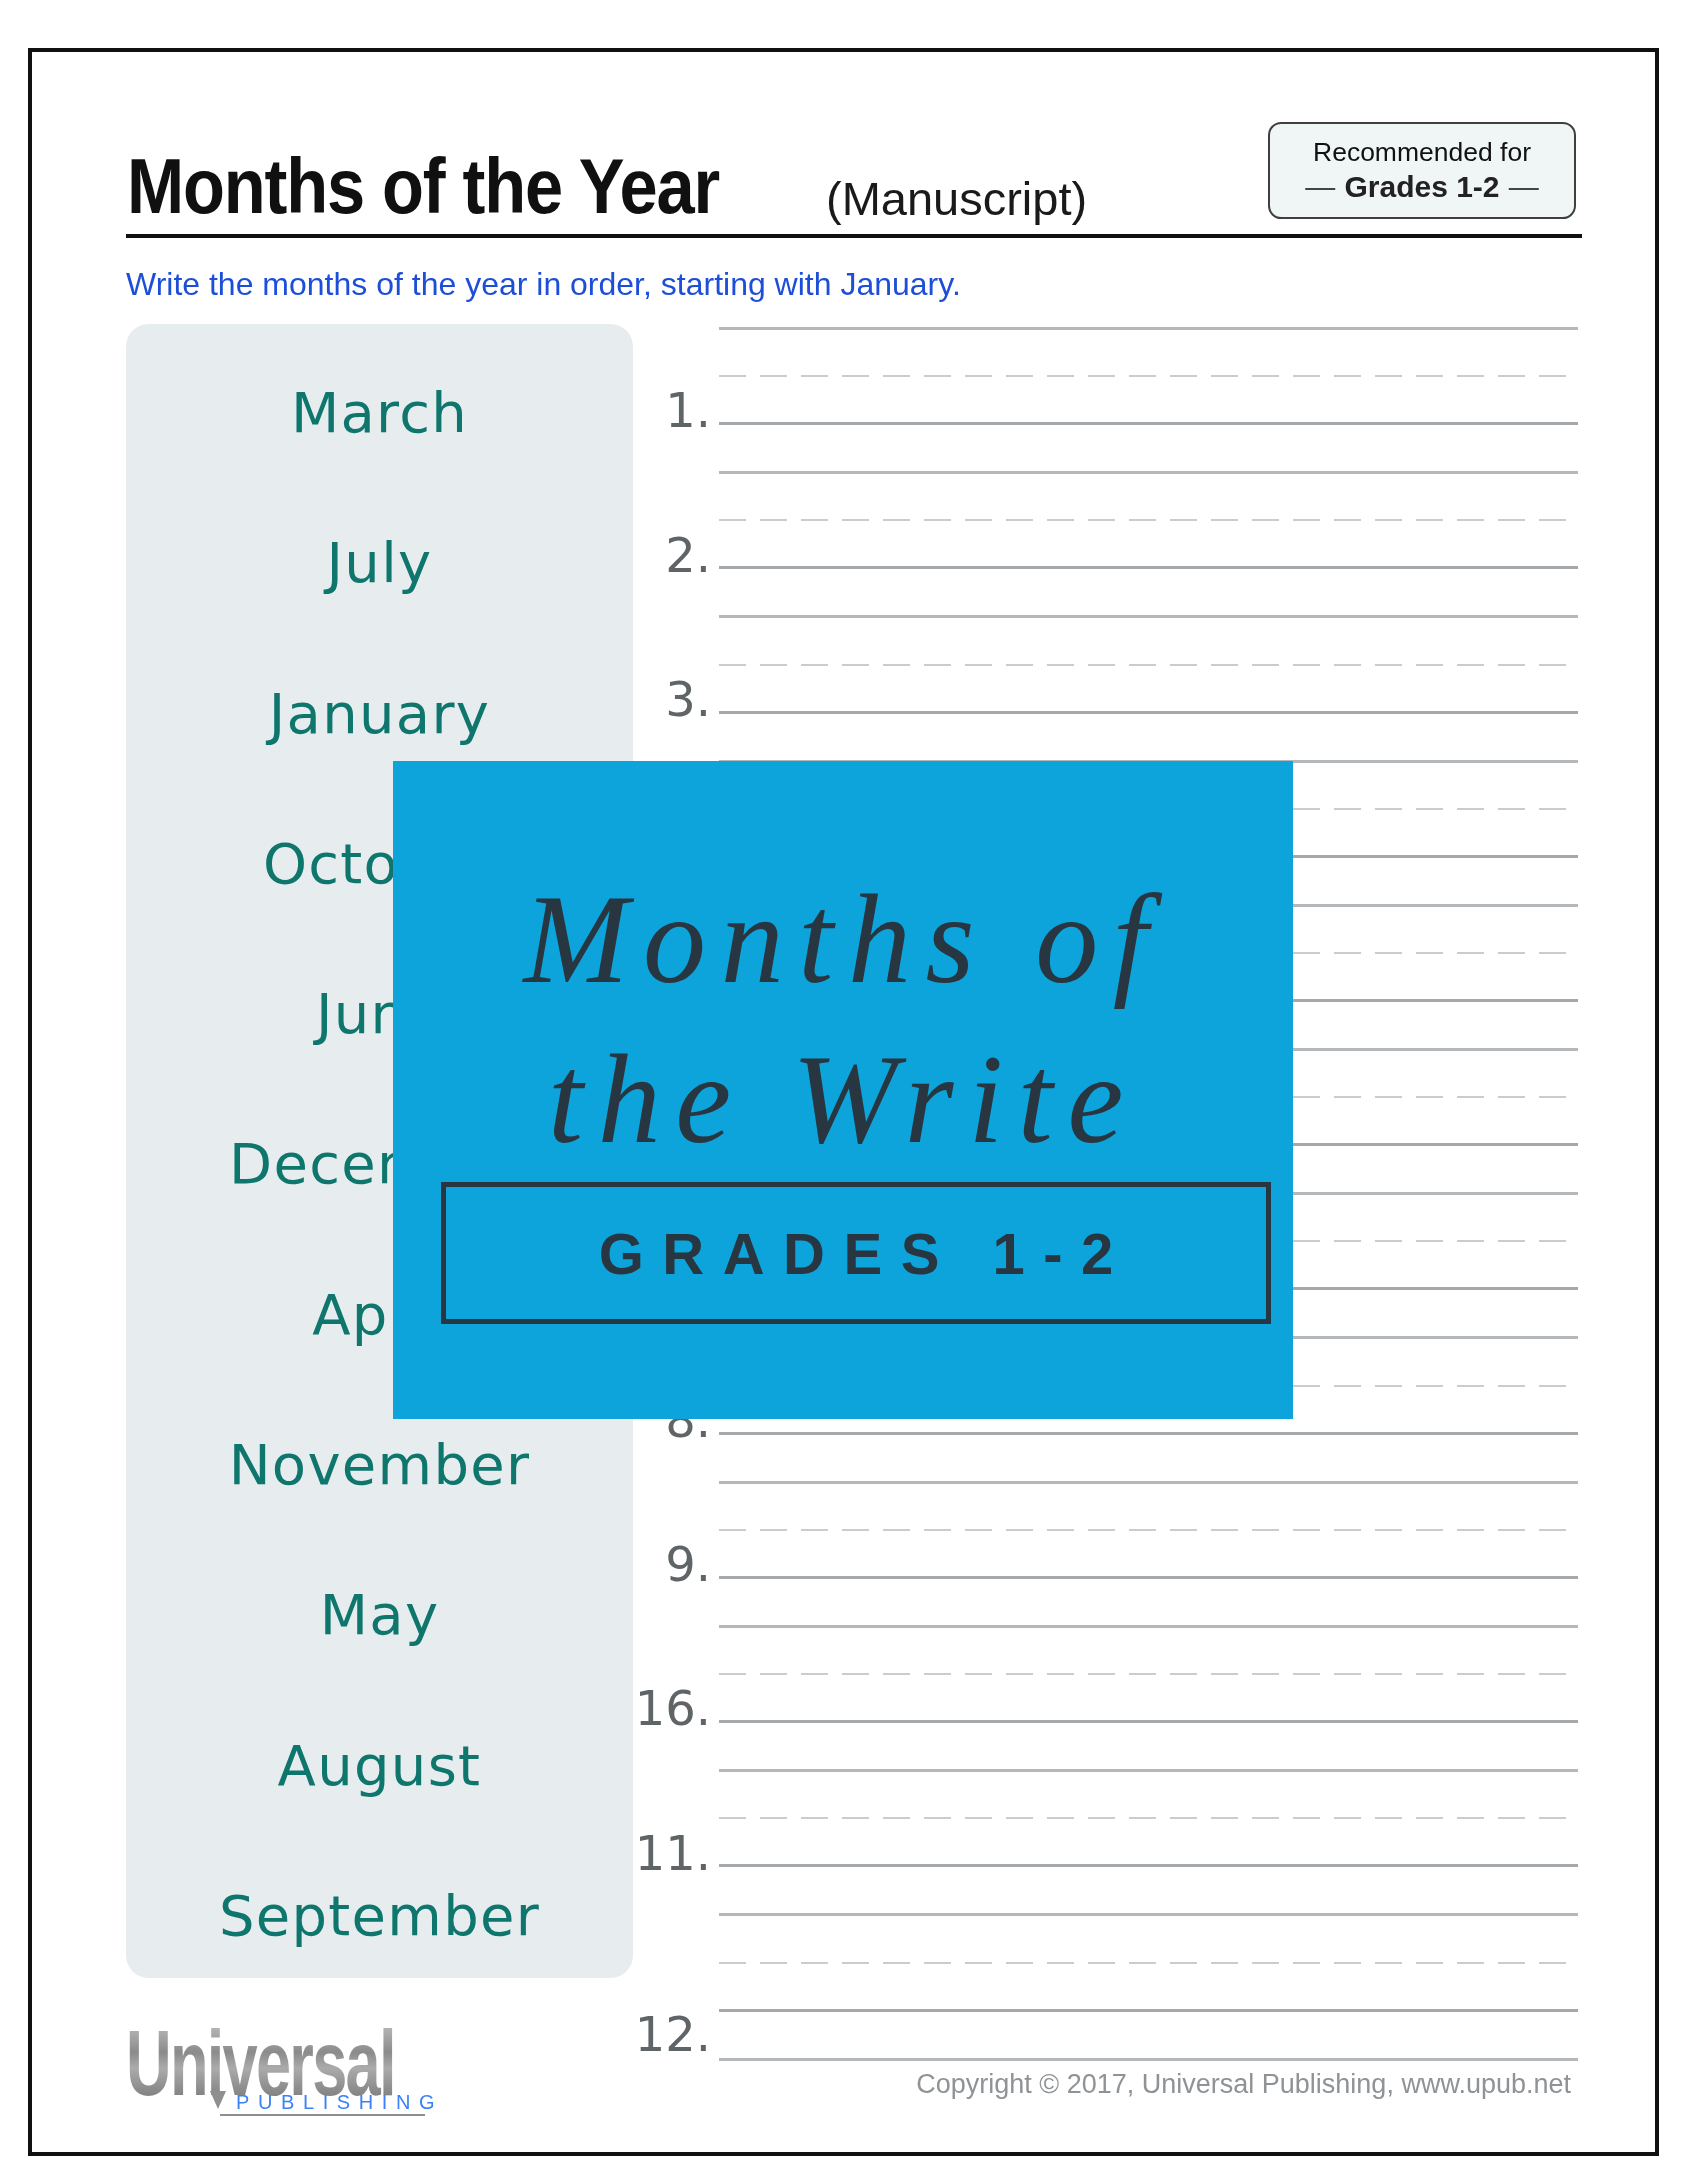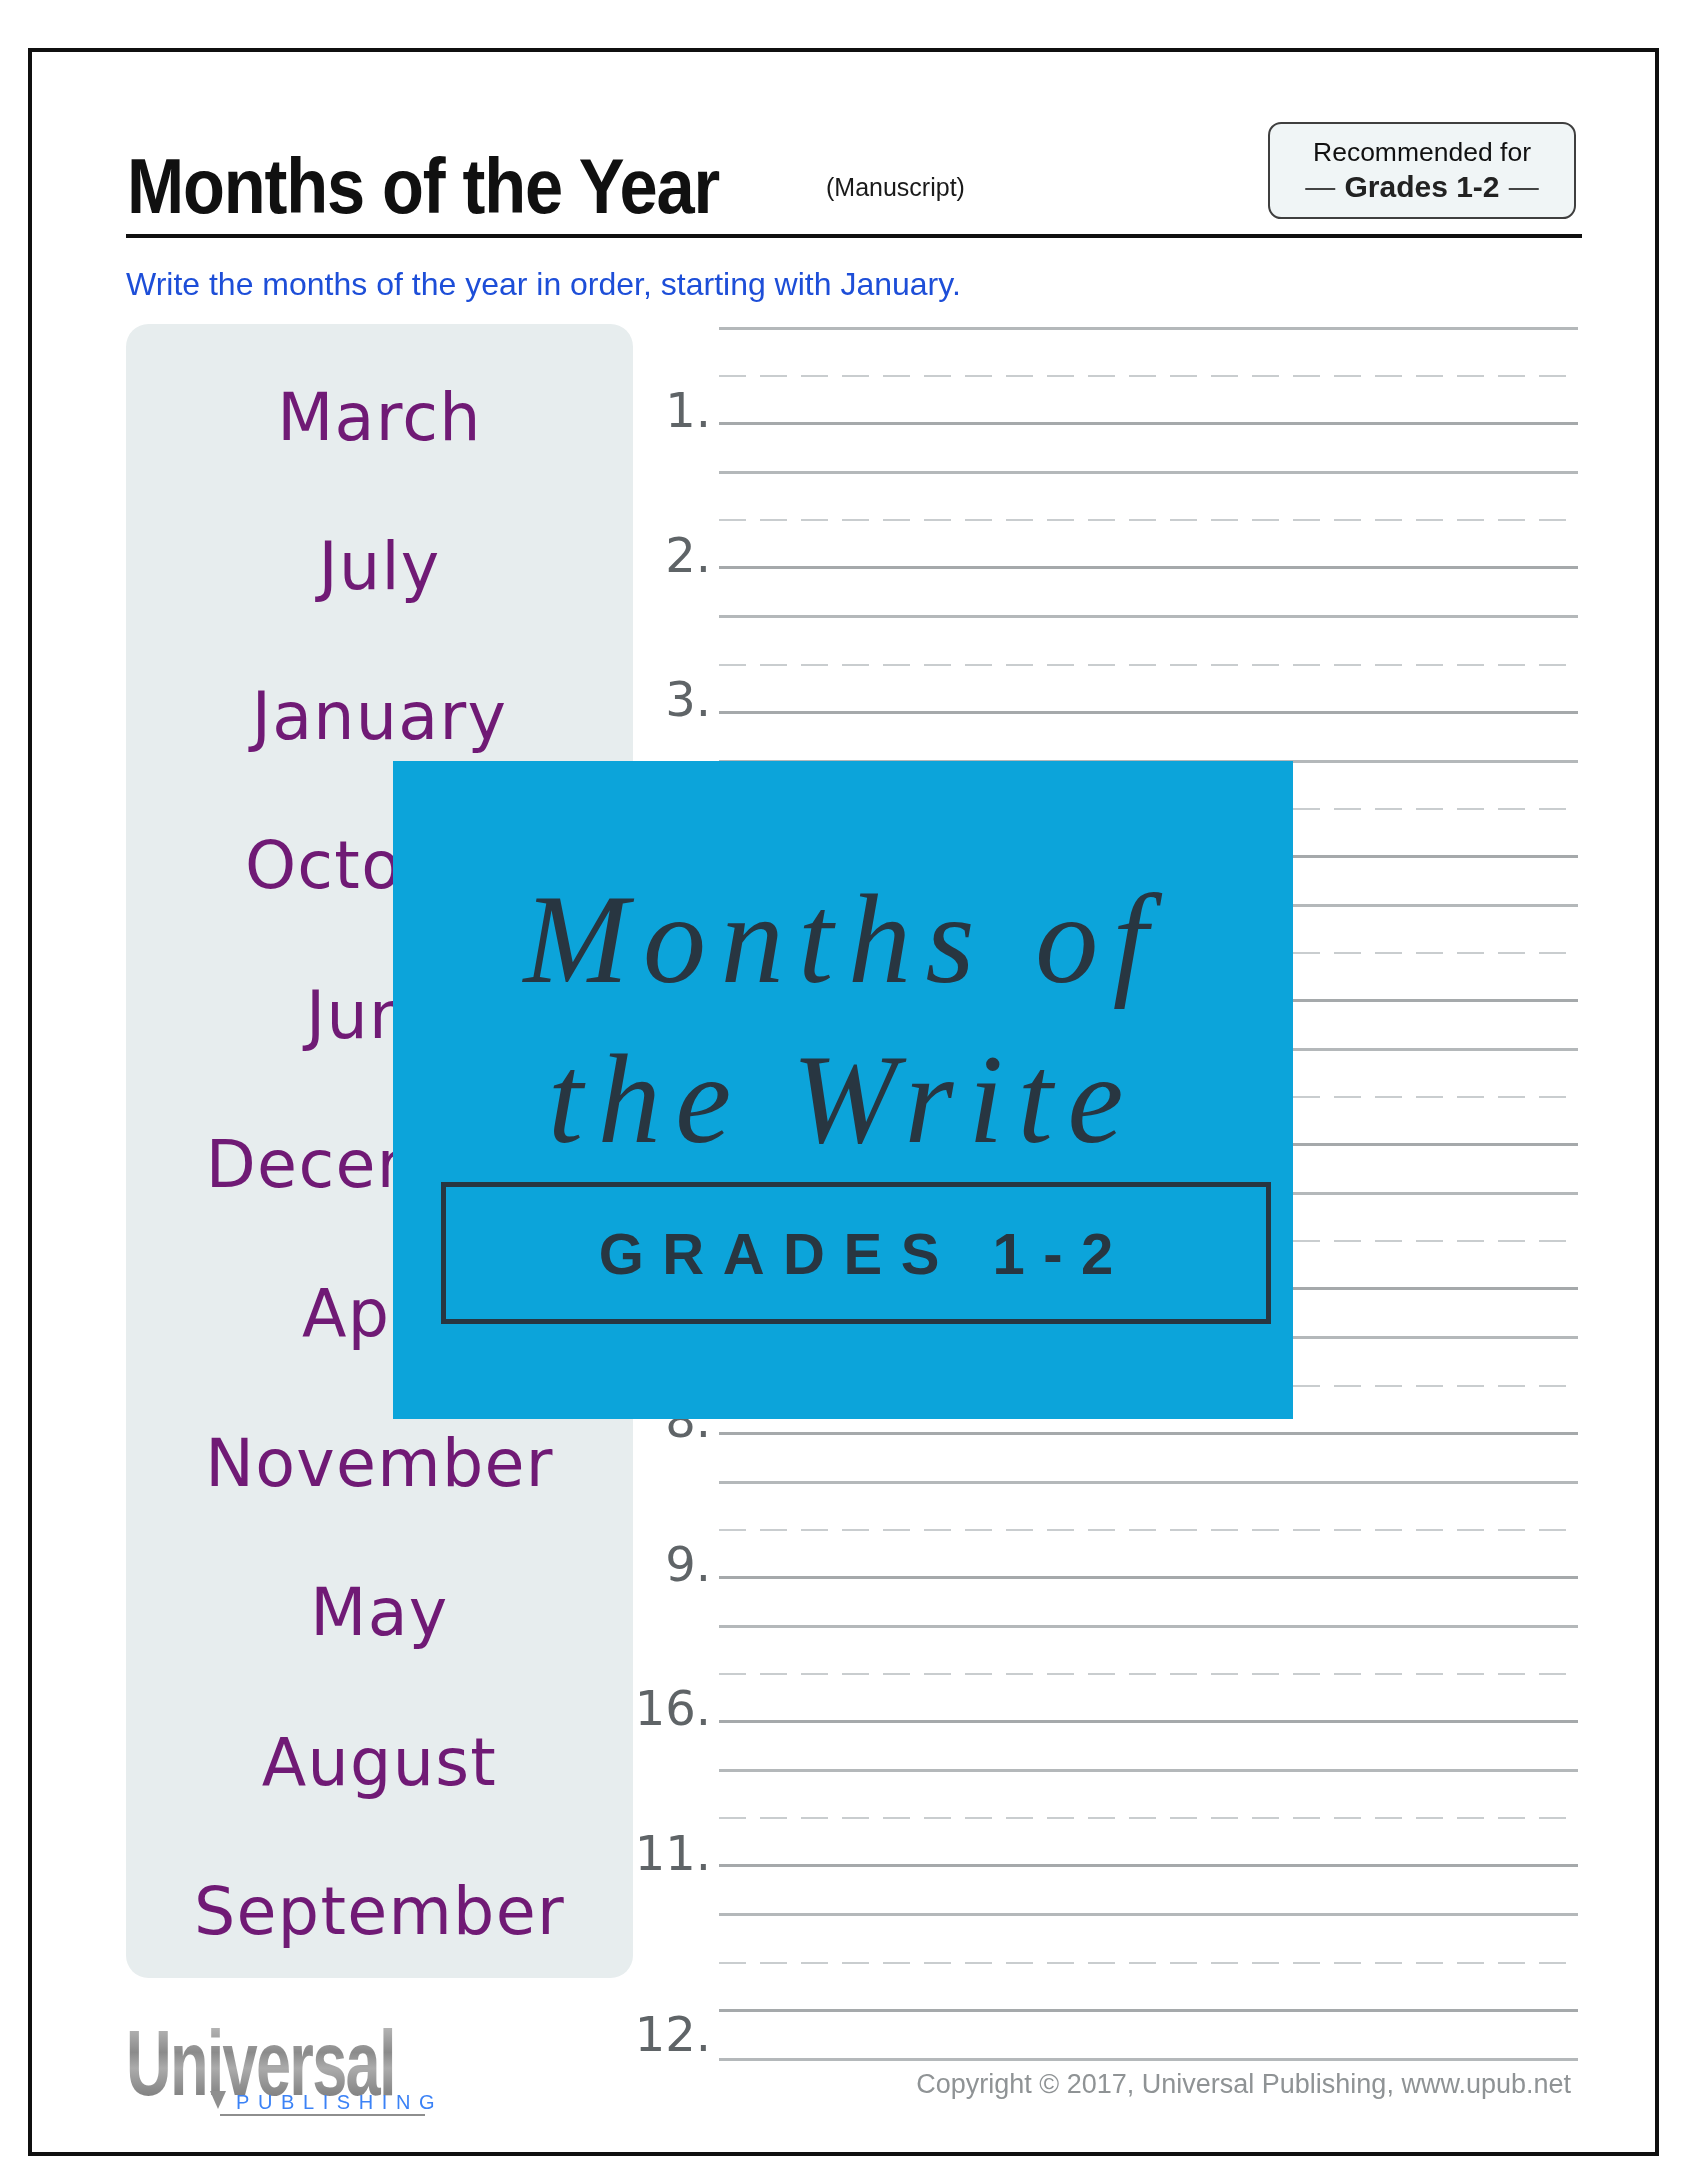--- a/index.html
+++ b/index.html
@@ -12,21 +12,21 @@
     position:absolute;left:28.4px;top:48px;width:1631px;height:2108px;
     border:4px solid var(--border,#101010);box-sizing:border-box;
   }
   
   #page-title{
     position:absolute;left:127px;top:147px;font-size:78px;font-weight:bold;
     letter-spacing:-1.3px;line-height:1;color:#101010;white-space:nowrap;
     transform:scaleX(.88);transform-origin:left top;
   }
   #title-suffix{
-    position:absolute;left:826px;top:175px;font-size:25px;line-height:1;color:#1a1a1a;
+    position:absolute;left:826px;top:175px;font-size:47px;line-height:1;color:#1a1a1a;
     white-space:nowrap;
   }
   #recommended-box{
     position:absolute;left:1268px;top:122px;width:308px;height:97px;box-sizing:border-box;
     border:2px solid #3f3f3f;border-radius:13.2px;background:#f0f5f6;
     display:flex;flex-direction:column;align-items:center;justify-content:center;gap:6.6px;
   }
   #recommended-line1{font-size:26.5px;line-height:1;color:#111;}
   #recommended-line2{font-size:30px;line-height:1;color:#222;display:flex;align-items:center;gap:9.3px;}
   #recommended-line2 .grades{font-weight:bold;}
@@ -35,21 +35,21 @@
   #instruction-text{position:absolute;left:126px;top:268px;font-size:32px;line-height:1;color:#1d4ed8;white-space:nowrap;}
 
   
   #word-bank{
     position:absolute;left:126px;top:324px;width:507px;height:1654px;box-sizing:border-box;
     background:var(--bank,#e7edee);border-radius:22.5px;
     display:flex;flex-direction:column;justify-content:space-between;align-items:center;
     padding:61px 6.6px 34px 6.6px;z-index:1;
   }
   .month{
-    font-family:"DejaVu Sans",sans-serif;font-size:65px;line-height:1;color:#701a75;
+    font-family:"DejaVu Sans",sans-serif;font-size:56px;line-height:1;color:#0f766e;
     letter-spacing:1.3px;white-space:nowrap;
   }
 
   
   #writing-lines{position:absolute;left:0;top:0;width:1687px;height:2183px;z-index:1;}
   .wline{position:absolute;left:719px;width:859px;}
   .wline.top{height:2.6px;background:#b4b8ba;}
   .wline.mid{height:2px;background:repeating-linear-gradient(90deg,#c9cdcf 0 26.5px,transparent 26.5px 41px);}
   .wline.base{height:3.3px;background:#a5a9ab;}
   .lnum{

